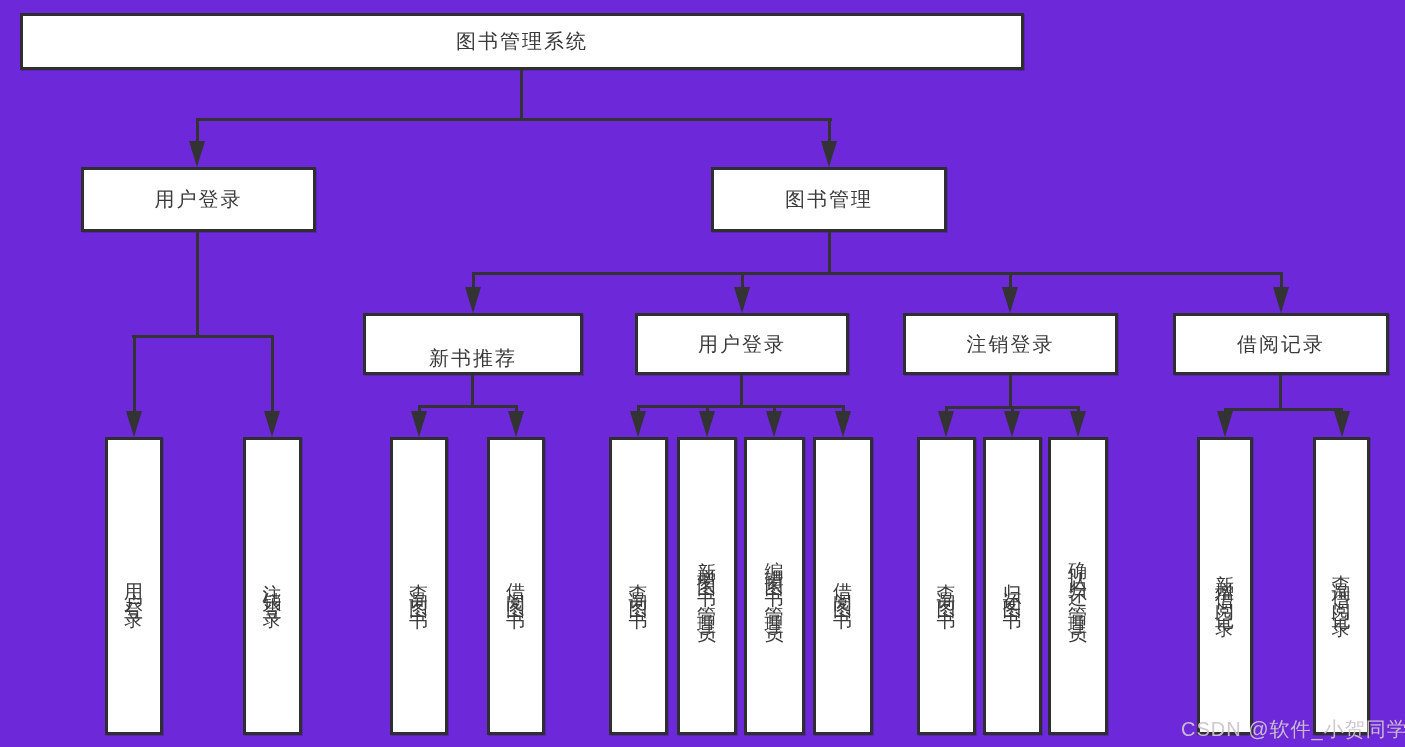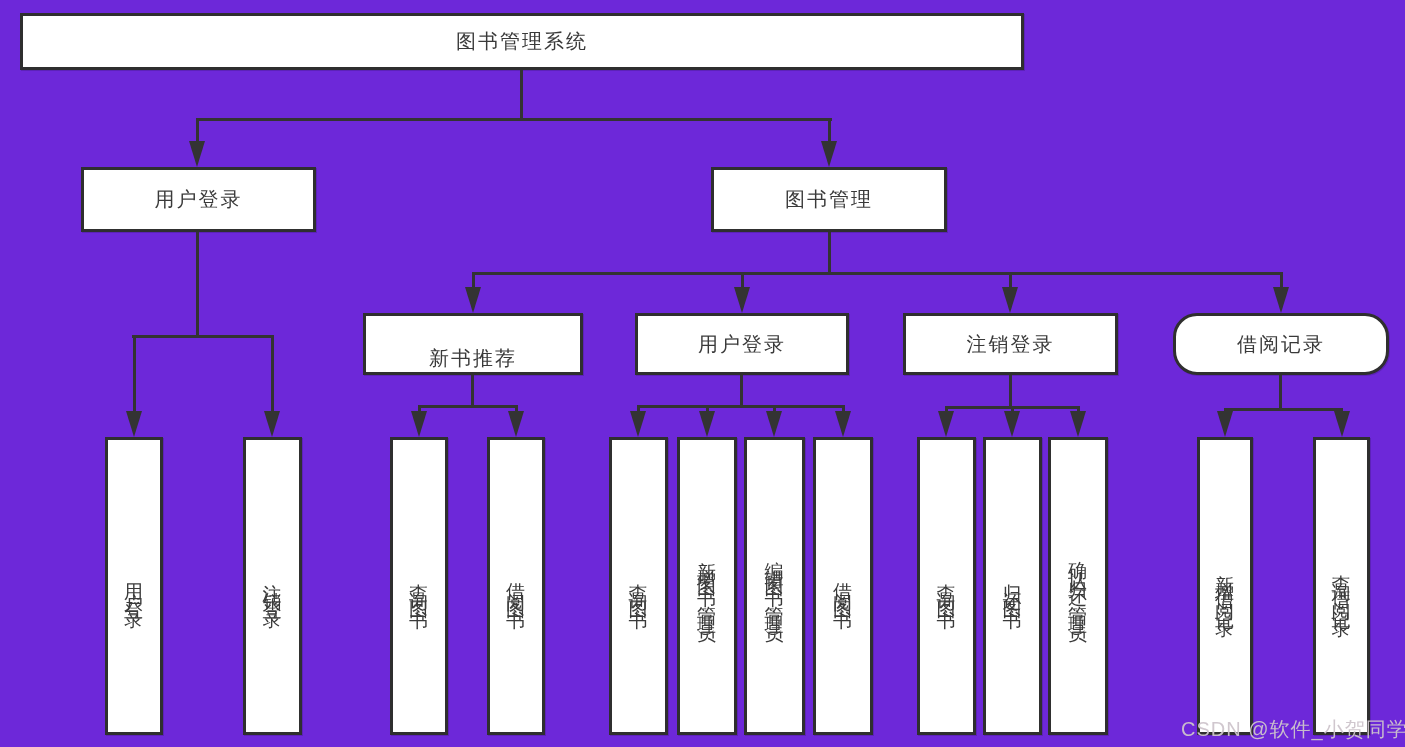--- a/index.html
+++ b/index.html
@@ -108,21 +108,21 @@
 
   <div class="box" style="left:363px; top:313px; width:220px; height:62px;align-items:flex-end;">
     <span>新书推荐</span>
   </div>
   <div class="box" style="left:635px; top:313px; width:214px; height:62px;">
     <span>用户登录</span>
   </div>
   <div class="box" style="left:903px; top:313px; width:215px; height:62px;">
     <span>注销登录</span>
   </div>
-  <div class="box" style="left:1173px; top:313px; width:216px; height:62px;border-radius:24px;">
+  <div class="box" style="left:1173px; top:313px; width:216px; height:62px;">
     <span>借阅记录</span>
   </div>
 
   <div class="vline" style="left:471px; top:375px; height:32px;"></div>
   <div class="hline" style="left:418px; top:405px; width:100px;"></div>
   <div class="vline" style="left:418px; top:405px; height:10px;"></div>
   <div class="arrowhead" style="left:411px; top:411px;"></div>
   <div class="vline" style="left:515px; top:405px; height:10px;"></div>
   <div class="arrowhead" style="left:508px; top:411px;"></div>
 

